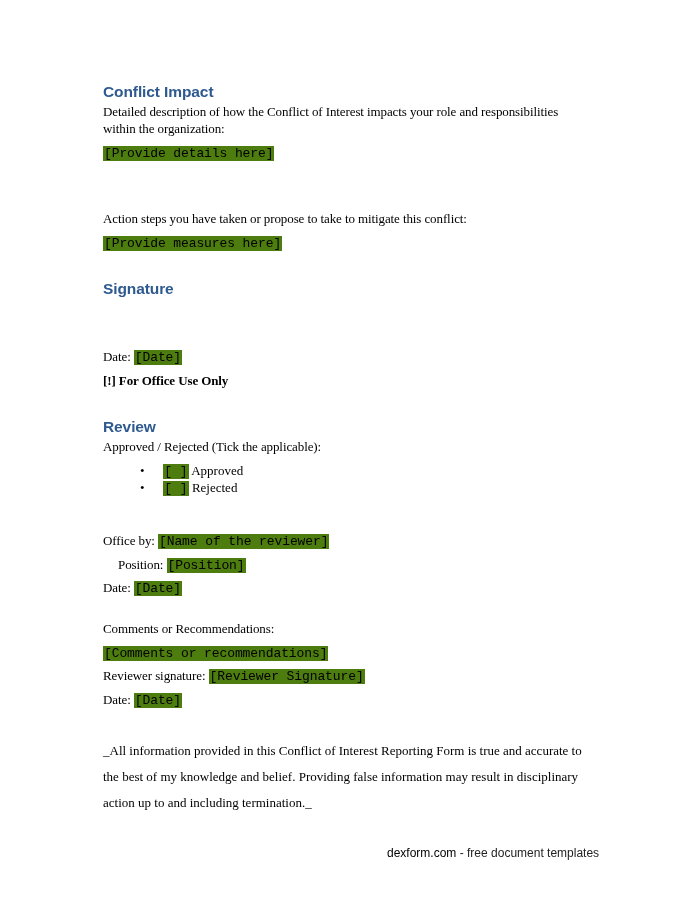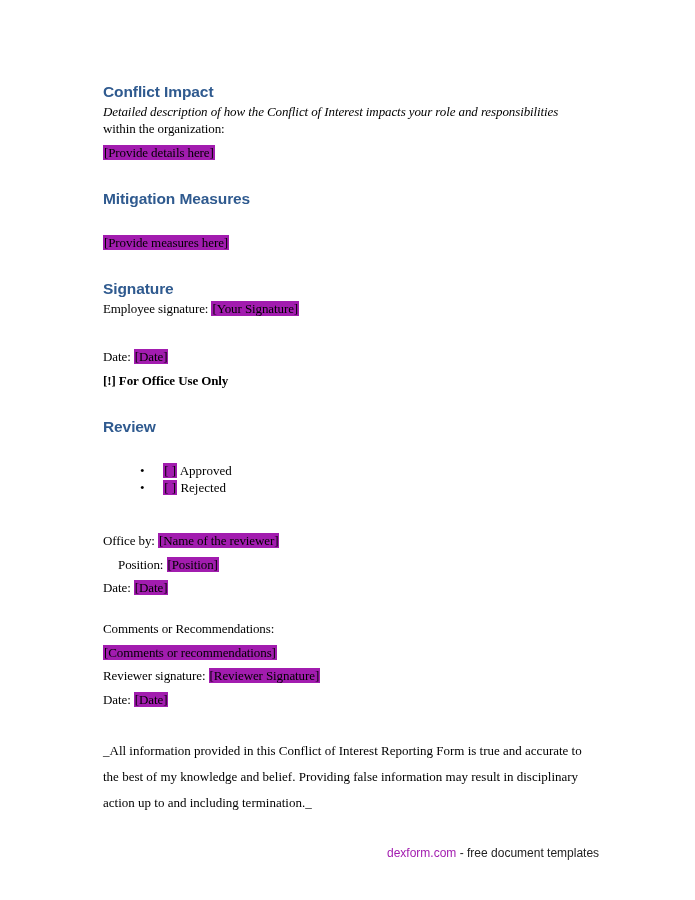--- a/index.html
+++ b/index.html
@@ -30,22 +30,23 @@
       color: #2f5a8f;
       letter-spacing: -0.1px;
     }
     .body-text {
       font-size: 13px;
       line-height: 17px;
       letter-spacing: -0.1px;
     }
     .bold { font-weight: bold; }
     .hl {
-      background: #a21caf;
+      background: #4d7c0f;
       padding: 0 1px;
+      font-family: Liberation Mono, monospace;
     }
     .bullet-row {
       position: absolute;
       left: 118px;
       font-size: 13px;
       white-space: nowrap;
       margin-left: 22px;
     }
     .bullet-dot {
       display: inline-block;
@@ -62,51 +63,48 @@
     }
     .footer {
       position: absolute;
       left: 387px;
       top: 846px;
       font-family: "Liberation Sans", "DejaVu Sans", sans-serif;
       font-size: 12px;
       white-space: nowrap;
       color: #222222;
     }
-    .footer .brand { color: #a21caf; }
+    .footer .brand { color: #000000; }
   </style>
 </head>
 <body>
 
 <div class="page">
 
   <div class="abs h2" style="top:83px;">Conflict Impact</div>
-  <div class="abs body-text" style="top:103px;font-style:italic;">Detailed description of how the Conflict of Interest impacts your role and responsibilities</div>
+  <div class="abs body-text" style="top:103px;">Detailed description of how the Conflict of Interest impacts your role and responsibilities</div>
   <div class="abs body-text" style="top:120px;">within the organization:</div>
   <div class="abs body-text" style="top:144px;">
     <span class="hl">[Provide details here]</span>
   </div>
 
-  <div class="abs h2" style="top:190px;">Mitigation Measures</div>
+  <div class="abs body-text" style="top:210px;">Action steps you have taken or propose to take to mitigate this conflict:</div>
   <div class="abs body-text" style="top:234px;">
     <span class="hl">[Provide measures here]</span>
   </div>
 
   <div class="abs h2" style="top:280px;">Signature</div>
-  <div class="abs body-text" style="top:300px;">
-    <span>Employee signature:</span>
-    <span class="hl">[Your Signature]</span>
-  </div>
   <div class="abs body-text" style="top:348px;">
     <span>Date:</span>
     <span class="hl">[Date]</span>
   </div>
   <div class="abs body-text bold" style="top:372px;">[!] For Office Use Only</div>
 
   <div class="abs h2" style="top:418px;">Review</div>
+  <div class="abs body-text" style="top:438px;">Approved / Rejected (Tick the applicable):</div>
 
   <div class="bullet-row" style="top:463px;">
     <span class="bullet-dot">•</span>
     <span class="hl">[ ]</span>
     <span>Approved</span>
   </div>
   <div class="bullet-row" style="top:480px;">
     <span class="bullet-dot">•</span>
     <span class="hl">[ ]</span>
     <span>Rejected</span>

